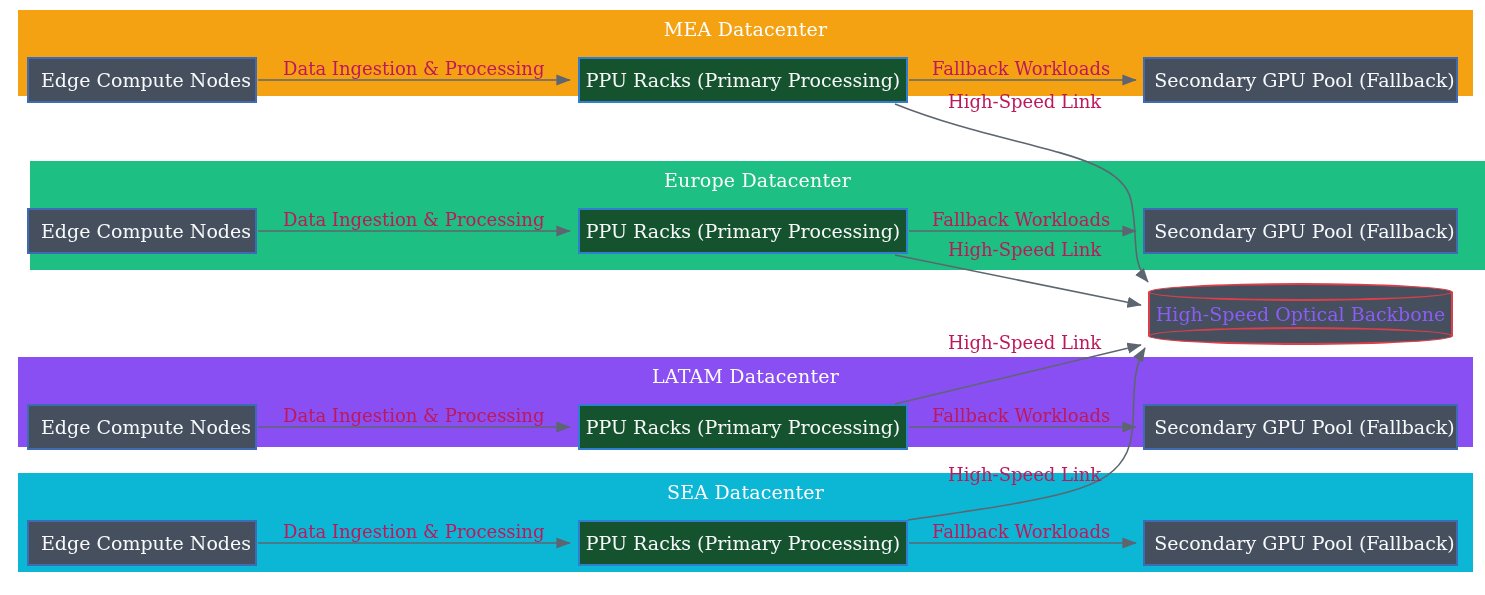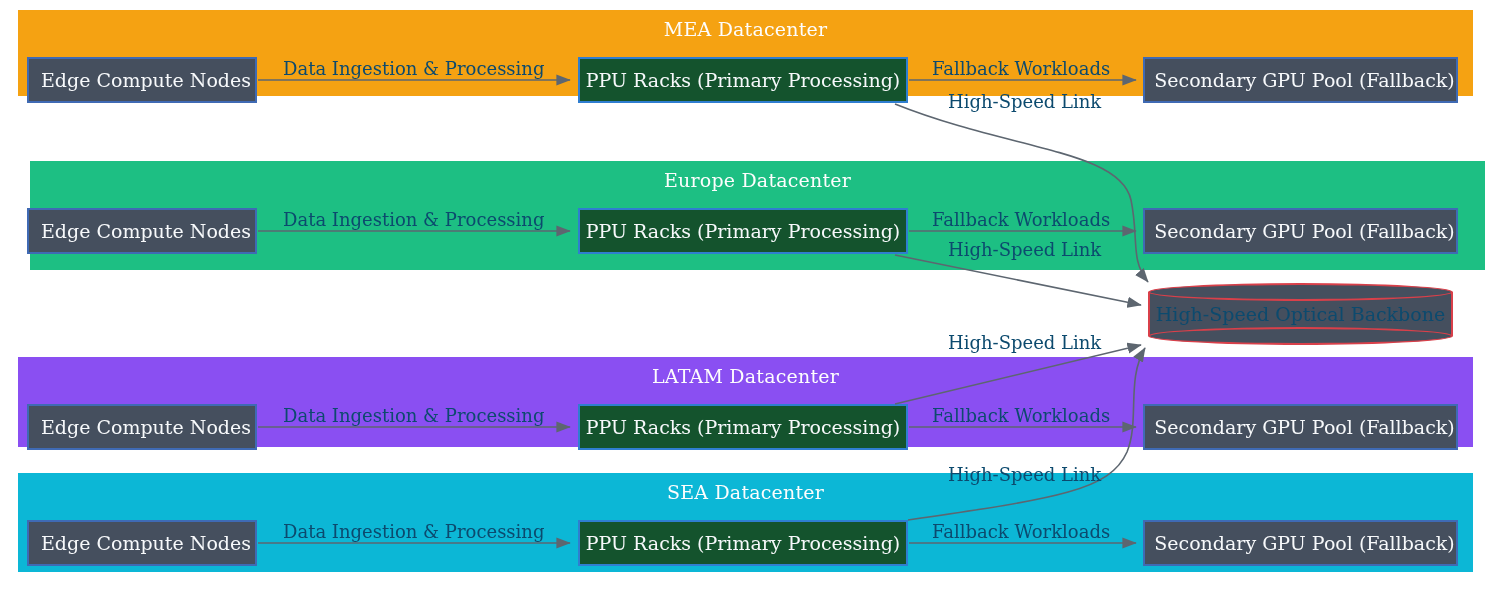--- a/index.html
+++ b/index.html
@@ -101,21 +101,21 @@
   .cyl-label {
     position: absolute;
     left: 0;
     top: 0;
     width: 100%;
     height: 100%;
     display: flex;
     align-items: center;
     justify-content: center;
     font-size: 19px;
-    color: #0c4a6e;
+    color: #8b5cf6;
     white-space: nowrap;
     z-index: 3;
   }
 
   
   #edges {
     position: absolute;
     left: 0;
     top: 0;
     width: 1485px;
@@ -126,21 +126,21 @@
   .edge-path {
     fill: none;
     stroke: #5d6670;
     stroke-width: 1.6;
   }
 
   
   .edge-label {
     position: absolute;
     font-size: 18px;
-    color: #0c4a6e;
+    color: #be185d;
     white-space: nowrap;
     z-index: 5;
     text-align: center;
   }
 </style>
 </head>
 <body>
 
 <div id="canvas">
 

